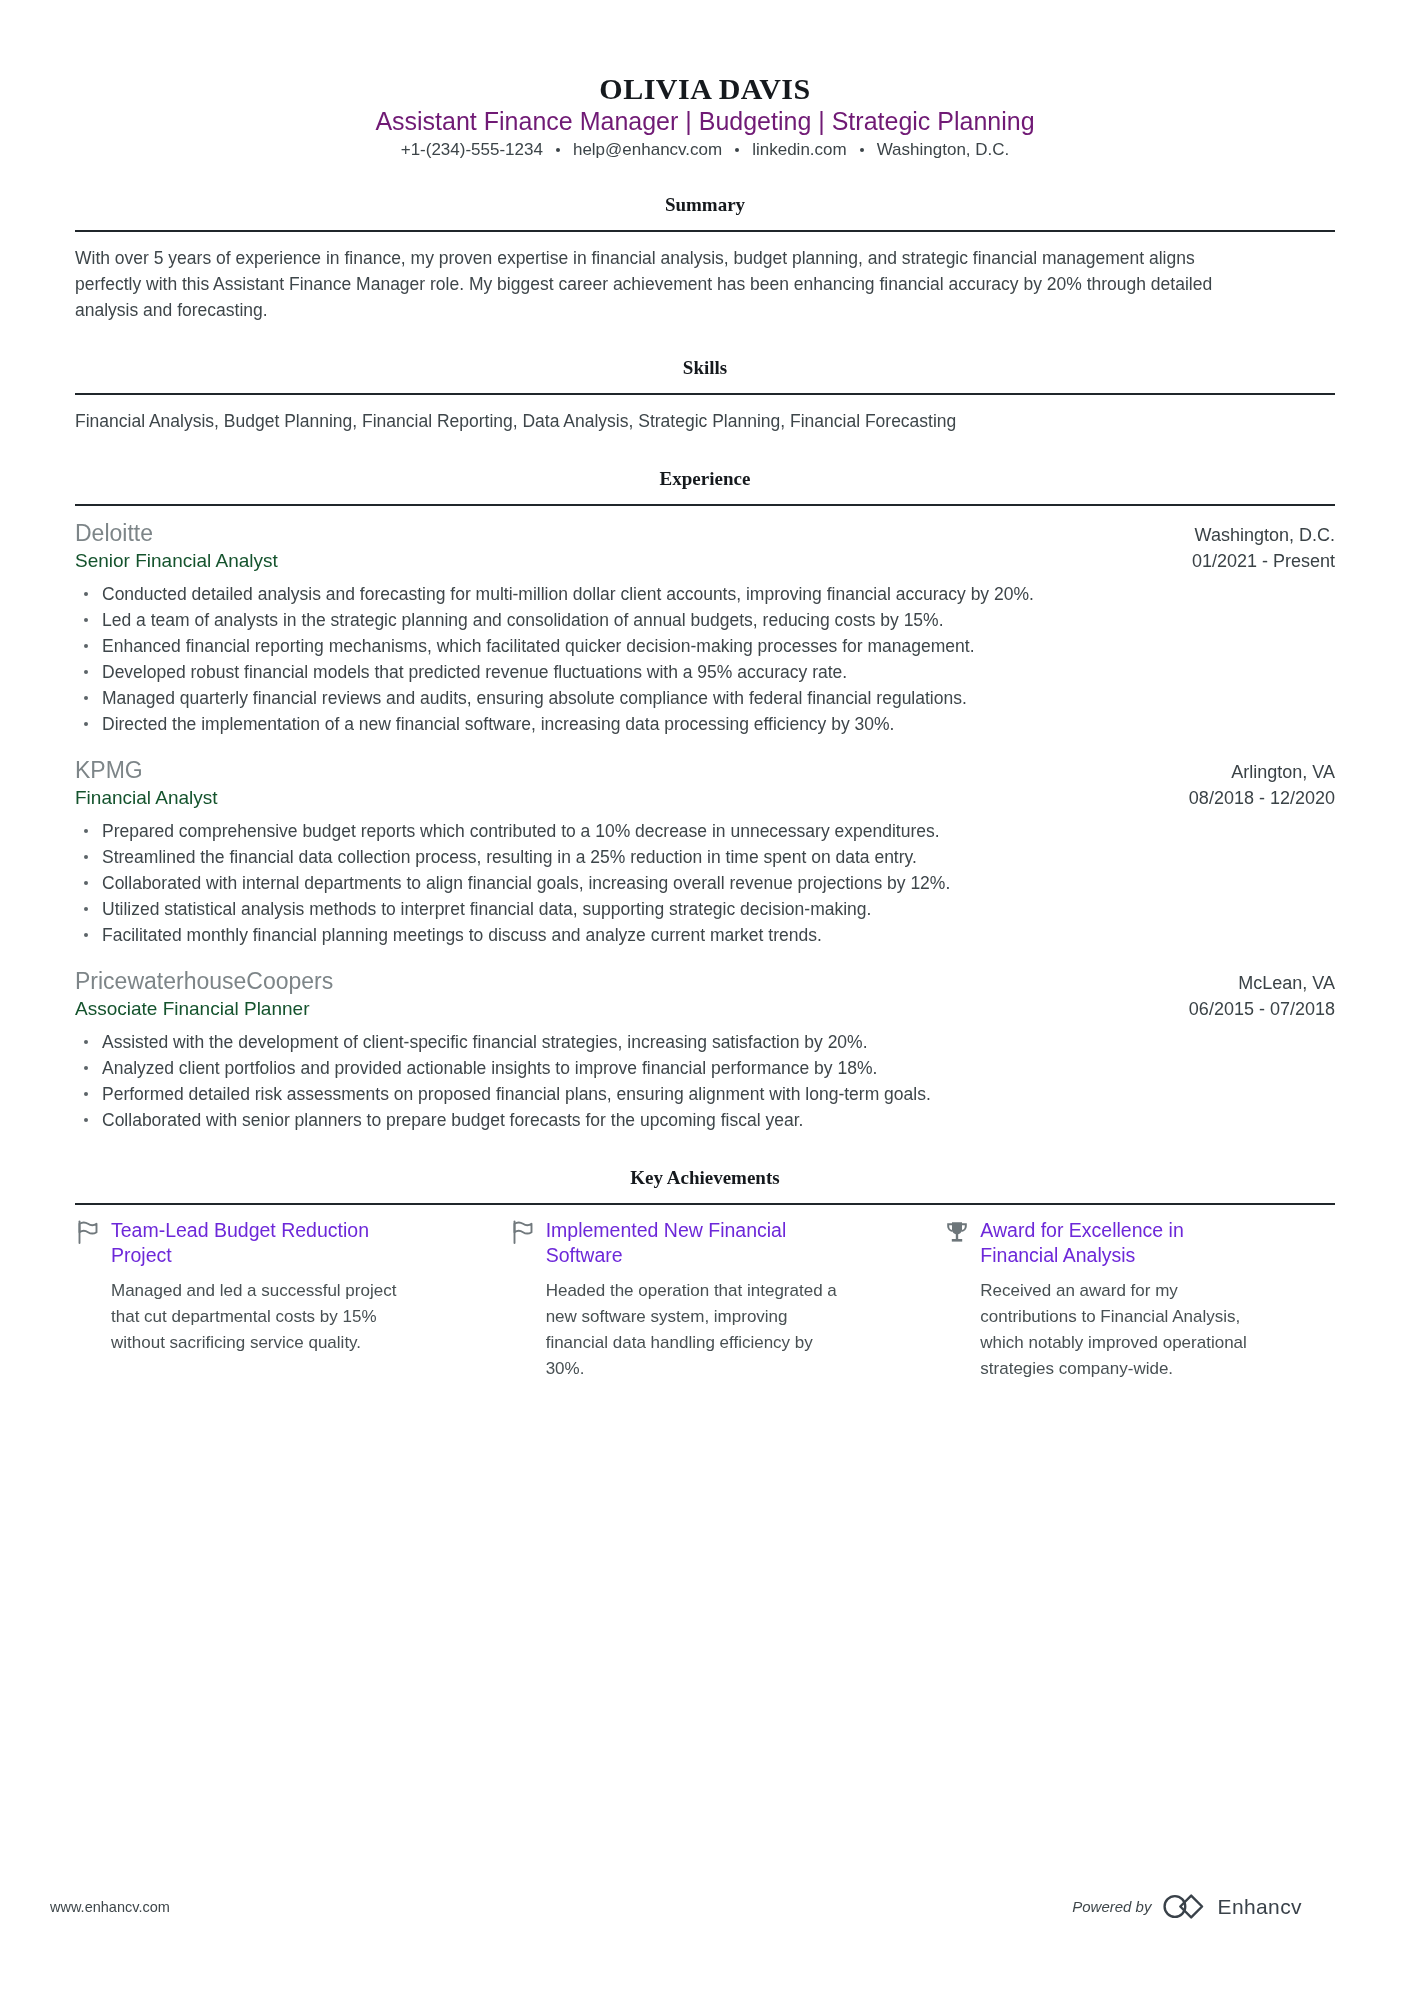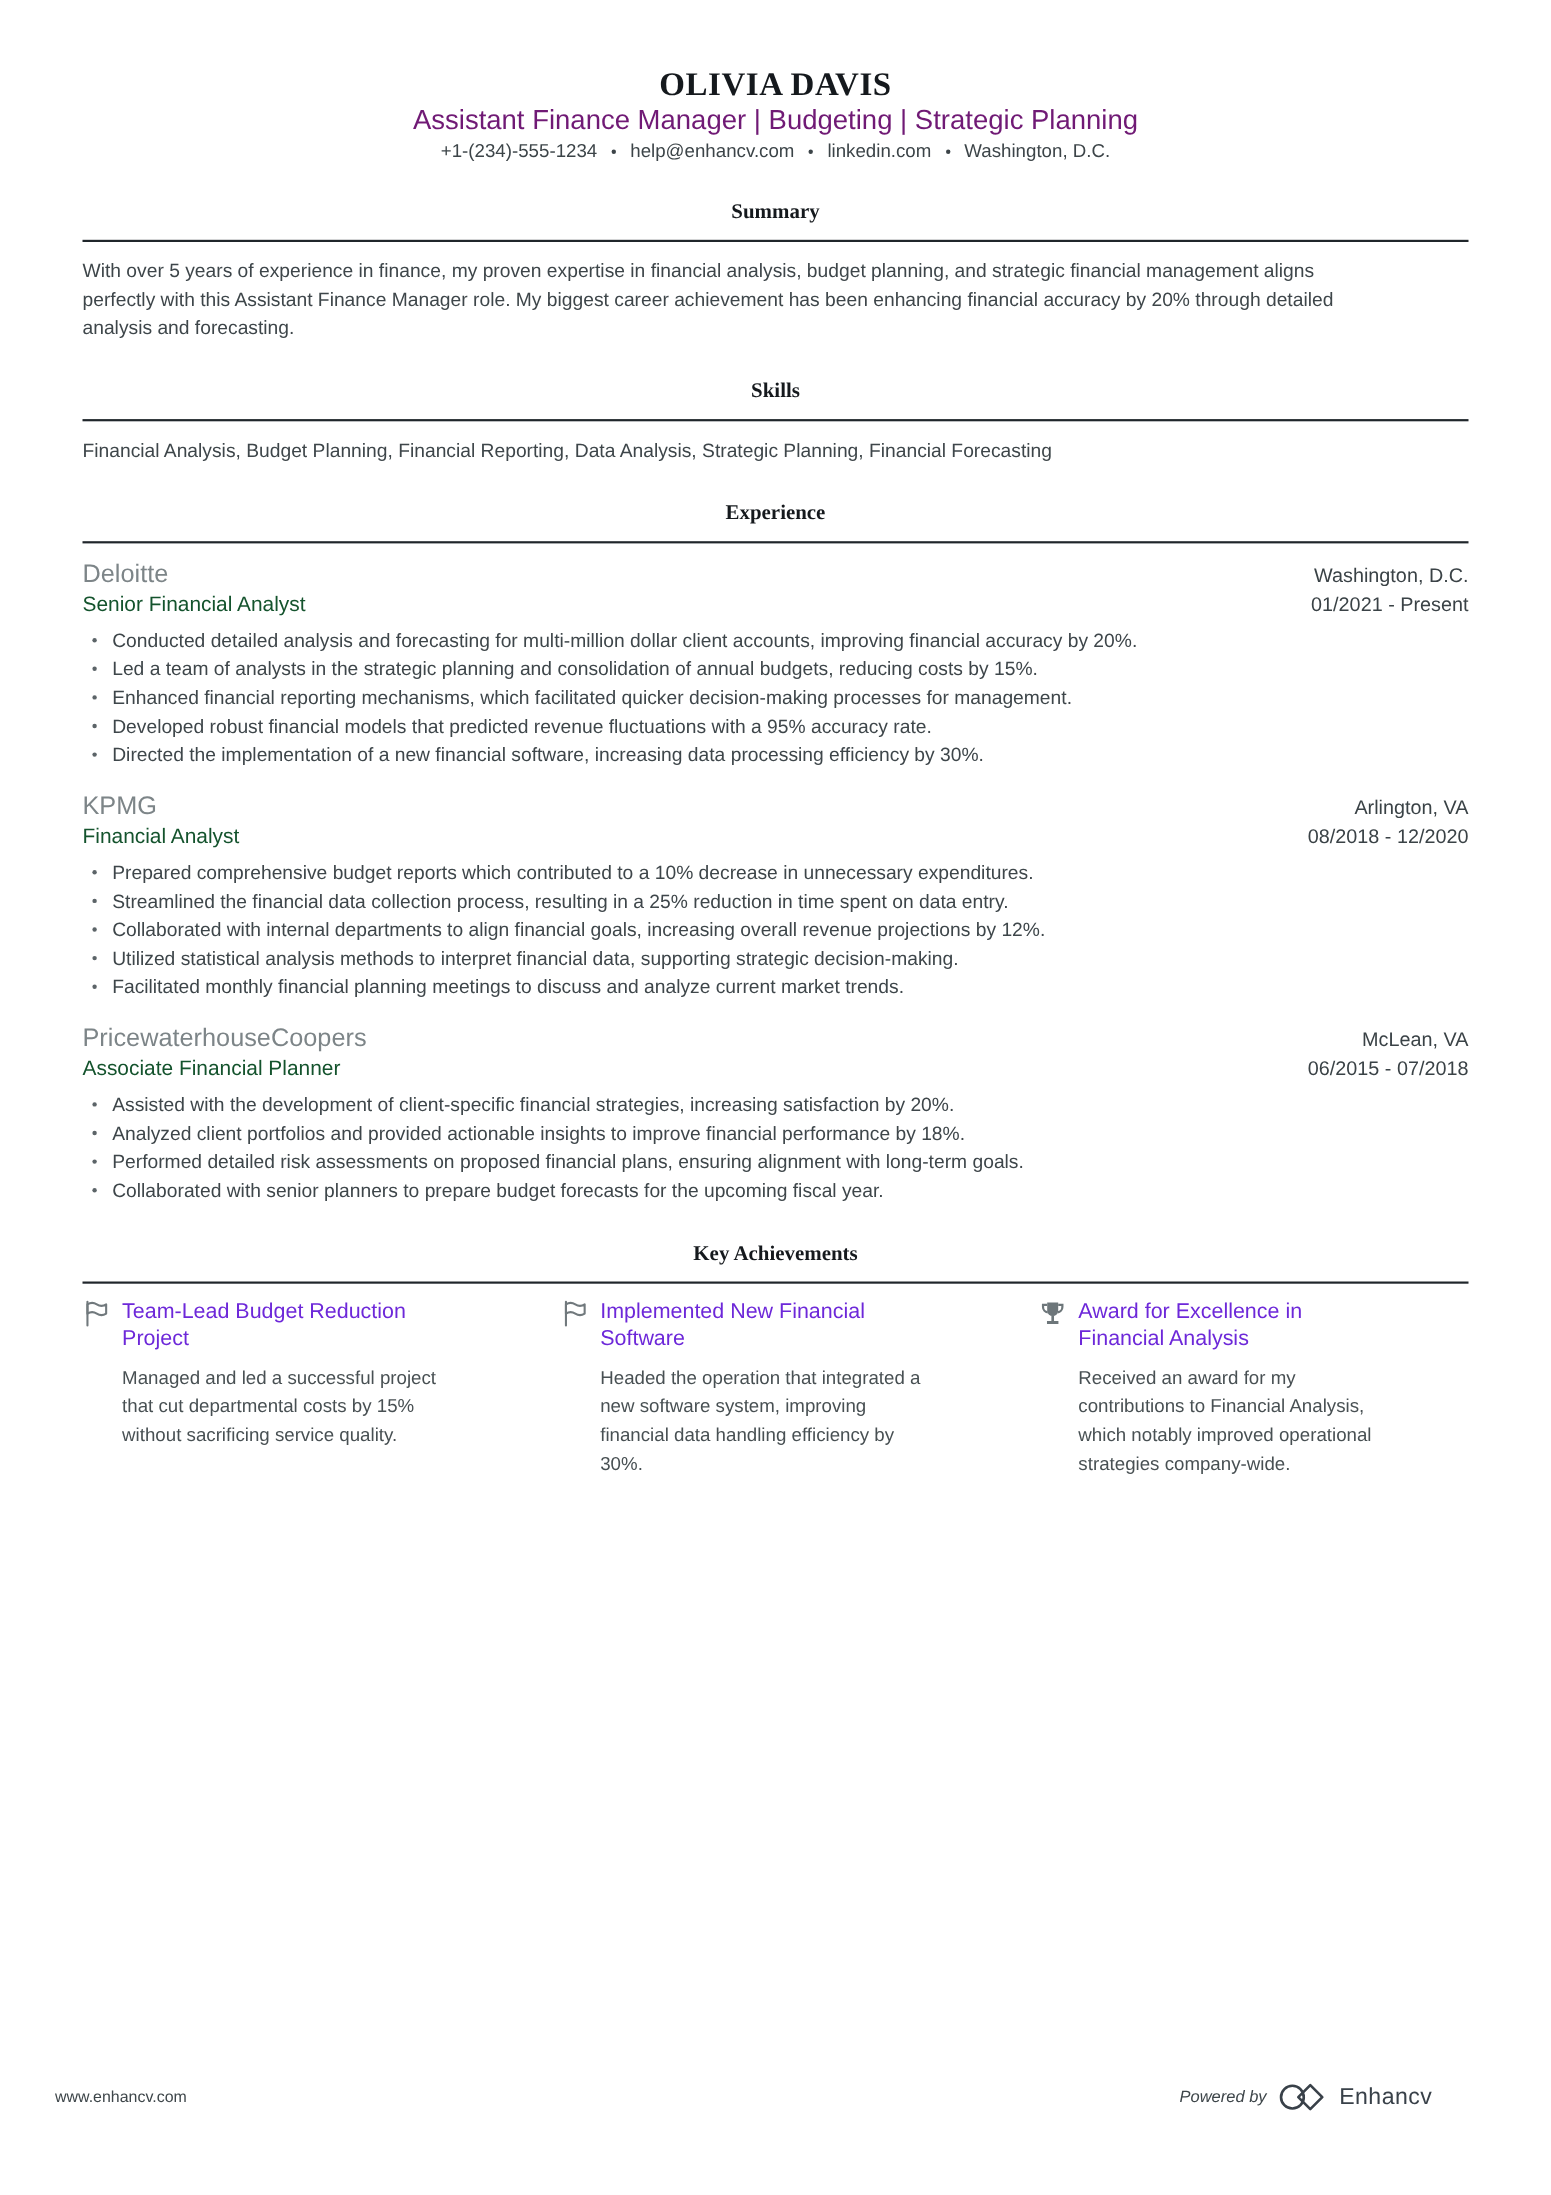--- a/index.html
+++ b/index.html
@@ -1,21 +1,21 @@
 <!DOCTYPE html>
 <html><head>
 <meta charset="utf-8">
 <style>
   * { margin:0; padding:0; box-sizing:border-box; }
   html,body { background:#ffffff; }
   body {
     width:1410px; height:1995px; position:relative; overflow:hidden;
     font-family:"Liberation Sans", sans-serif; color:#3e464a;
   }
-  .page { width:1260px; margin:0 auto; padding-top:60px; position:relative; }
+  .page { width:1260px; margin:12px auto; padding-top:60px; position:relative; }
 
   
   .hdr { text-align:center; }
   .hdr h1 {
     font-family:"Liberation Serif", serif; font-weight:700;
     font-size:30px; line-height:34px; color:#15191d; letter-spacing:.5px;
   }
   .hdr .subtitle { font-size:25px; line-height:31px; color:#701a75; font-weight:400; }
   .hdr .contact {
     margin-top:3px; display:flex; justify-content:center; align-items:center; gap:13px;
@@ -102,20 +102,21 @@
       </div>
       <div class="entry-row">
         <div class="role">Senior Financial Analyst</div>
         <div class="dates">01/2021 - Present</div>
       </div>
       <ul class="bullets">
         <li>Conducted detailed analysis and forecasting for multi-million dollar client accounts, improving financial accuracy by 20%.</li>
         <li>Led a team of analysts in the strategic planning and consolidation of annual budgets, reducing costs by 15%.</li>
         <li>Enhanced financial reporting mechanisms, which facilitated quicker decision-making processes for management.</li>
         <li>Developed robust financial models that predicted revenue fluctuations with a 95% accuracy rate.</li>
+        <li>Managed quarterly financial reviews and audits, ensuring absolute compliance with federal financial regulations.</li>
         <li>Directed the implementation of a new financial software, increasing data processing efficiency by 30%.</li>
       </ul>
     </div>
 
     <div class="entry">
       <div class="entry-row">
         <div class="company">KPMG</div>
         <div class="loc">Arlington, VA</div>
       </div>
       <div class="entry-row">

